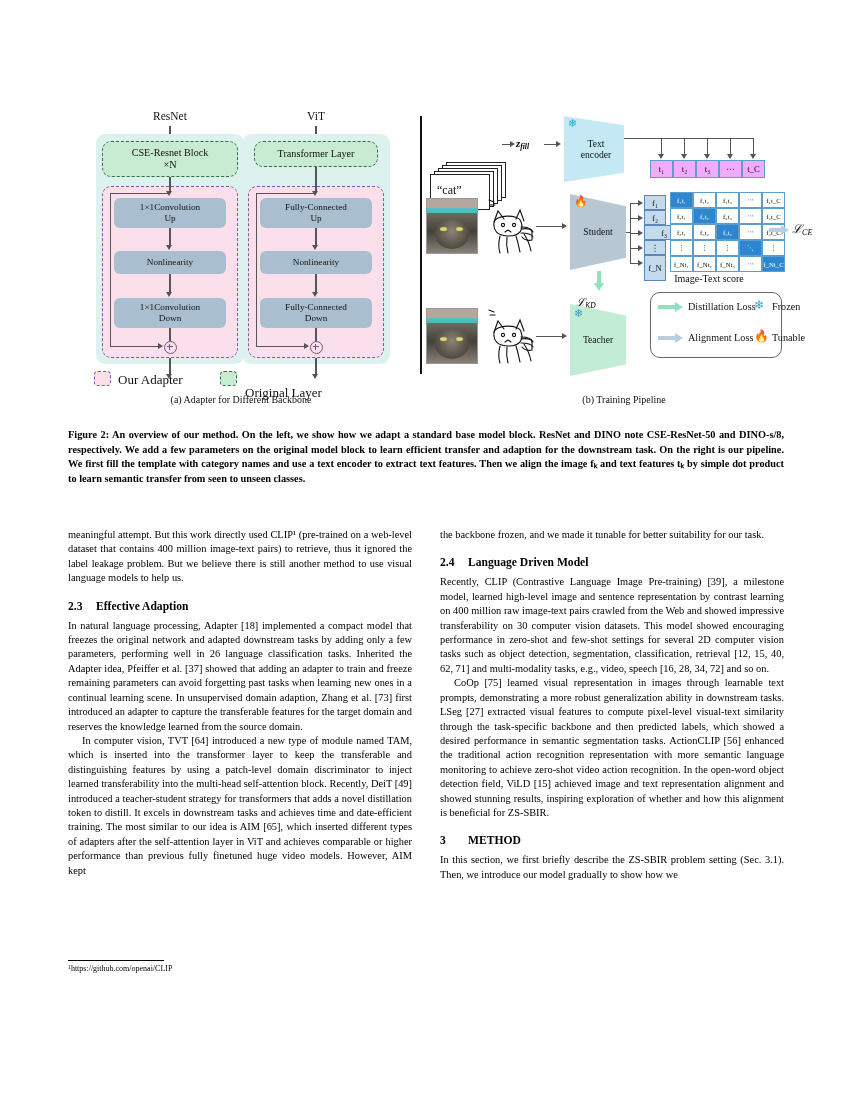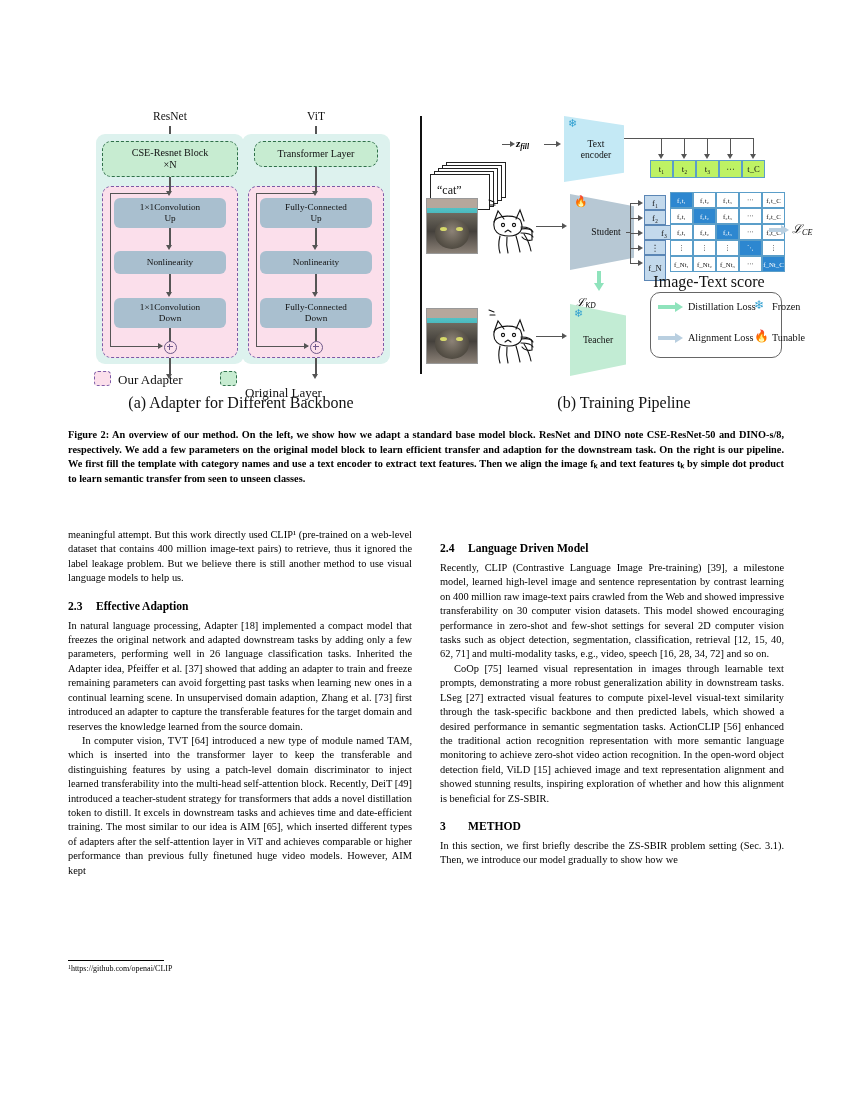--- a/index.html
+++ b/index.html
@@ -105,21 +105,21 @@
     width: 17px; height: 15px;
     border-radius: 4px;
     box-sizing: border-box;
   }
   .sw-pink { background: #fbdfeb; border: 1.5px dashed #7c5aa6; }
   .sw-green { background: #c7ecd1; border: 1.5px dashed #2f6f4a; }
   .legend-txt {
     position: absolute; font-size: 13px; color: #111; white-space: nowrap;
   }
   .subcap {
-    position: absolute; font-size: 16px; color: #111;
+    position: absolute; font-size: 10px; color: #111;
     white-space: nowrap; text-align: center; font-family: Liberation Serif, serif;
   }
 
   
   .panel-b { position: absolute; left: 356px; top: 0; width: 360px; height: 300px; }
   .card-stack { position: absolute; }
   .card {
     position: absolute; width: 58px; height: 34px;
     background: #fff; border: 1.3px solid #222; margin-top: 44px;
   }
@@ -156,21 +156,21 @@
     position: absolute; top: 28px; width: 7px; height: 4px;
     background: #d6d86a; border-radius: 50%;
   }
   .photo .eye.l { left: 13px; }
   .photo .eye.r { left: 29px; }
 
   .sketch { position: absolute; }
 
   .tcell {
     position: absolute;
-    background: #bef264;
+    background: #f0abfc;
     border: 1px solid #5b9ec9;
     box-sizing: border-box;
     display: flex; align-items: center; justify-content: center;
     font-size: 8.6px; color: #111;
   }
   .fcell {
     position: absolute;
     background: #c3d9ec;
     border: 1px solid #5b86b5;
     box-sizing: border-box;
@@ -423,21 +423,21 @@
           <path d="M41 33 C48 32 52 34 53 36 M41 37 C48 37 52 39 53 41"></path>
           <path d="M20 40 C18 48 19 54 20 57 M27 41 C26 48 27 53 28 57"></path>
           <path d="M36 40 C38 46 39 52 40 56 M44 38 C48 44 50 50 51 55"></path>
           <path d="M41 31 C48 31 52 33 52 36 L52 44 C49 45 44 44 42 41"></path>
         </g>
       </svg>
       <div class="hline" style="left:112px; top:118px; width:28px;"></div>
       <div class="arrow-r" style="left:138px; top:114.5px;"></div>
 
       <div class="trap trap-gray" style="left:146px; top:86px; width:56px; height:76px;
-           clip-path: polygon(0% 0%, 100% 16%, 100% 84%, 0% 100%); padding-left: 8px;">
+           clip-path: polygon(0% 0%, 100% 16%, 100% 84%, 0% 100%);">
         <span>Student</span>
       </div>
       <div class="flame" style="left:150px; top:88px; color:#d62b1f;">🔥</div>
 
       <div class="vline" style="left:206px; top:95px; height:60px;"></div>
       <div class="hline" style="left:202px; top:124px; width:5px;"></div>
       <div class="hline" style="left:206px; top:95px; width:10px;"></div>
       <div class="hline" style="left:206px; top:110px; width:10px;"></div>
       <div class="hline" style="left:206px; top:125px; width:10px;"></div>
       <div class="hline" style="left:206px; top:140px; width:10px;"></div>
@@ -568,20 +568,21 @@
     <p class="nofirst">In natural language processing, Adapter [18] implemented a compact model that freezes the original network and adapted downstream tasks by adding only a few parameters, performing well in 26 language classification tasks. Inherited the Adapter idea, Pfeiffer et al. [37] showed that adding an adapter to train and freeze remaining parameters can avoid forgetting past tasks when learning new ones in a continual learning scene. In unsupervised domain adaption, Zhang et al. [73] first introduced an adapter to capture the transferable features for the target domain and reserves the knowledge learned from the source domain.</p>
     <p>In computer vision, TVT [64] introduced a new type of module named TAM, which is inserted into the transformer layer to keep the transferable and distinguishing features by using a patch-level domain discriminator to inject learned transferability into the multi-head self-attention block. Recently, DeiT [49] introduced a teacher-student strategy for transformers that adds a novel distillation token to distill. It excels in downstream tasks and achieves time and date-efficient training. The most similar to our idea is AIM [65], which inserted different types of adapters after the self-attention layer in ViT and achieves comparable or higher performance than previous fully finetuned huge video models. However, AIM kept</p>
   </div>
 
   <div class="footnote">
     <div class="rule"></div>
     <span class="sup">1</span><span>https://github.com/openai/CLIP</span>
   </div>
 
   <div class="col right">
+    <p class="nofirst">the backbone frozen, and we made it tunable for better suitability for our task.</p>
     <h2>
       <span class="num">2.4</span><span>Language Driven Model</span>
     </h2>
     <p class="nofirst">Recently, CLIP (Contrastive Language Image Pre-training) [39], a milestone model, learned high-level image and sentence representation by contrast learning on 400 million raw image-text pairs crawled from the Web and showed impressive transferability on 30 computer vision datasets. This model showed encouraging performance in zero-shot and few-shot settings for several 2D computer vision tasks such as object detection, segmentation, classification, retrieval [12, 15, 40, 62, 71] and multi-modality tasks, e.g., video, speech [16, 28, 34, 72] and so on.</p>
     <p>CoOp [75] learned visual representation in images through learnable text prompts, demonstrating a more robust generalization ability in downstream tasks. LSeg [27] extracted visual features to compute pixel-level visual-text similarity through the task-specific backbone and then predicted labels, which showed a desired performance in semantic segmentation tasks. ActionCLIP [56] enhanced the traditional action recognition representation with more semantic language monitoring to achieve zero-shot video action recognition. In the open-word object detection field, ViLD [15] achieved image and text representation alignment and showed stunning results, inspiring exploration of whether and how this alignment is beneficial for ZS-SBIR.</p>
     <h2 class="big">
       <span class="num">3</span><span>METHOD</span>
     </h2>
     <p class="nofirst">In this section, we first briefly describe the ZS-SBIR problem setting (Sec. 3.1). Then, we introduce our model gradually to show how we</p>
   </div>

